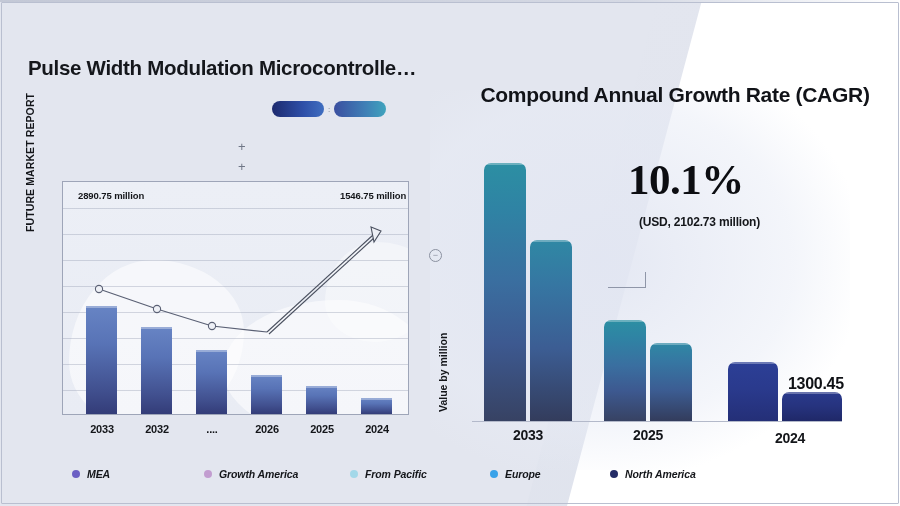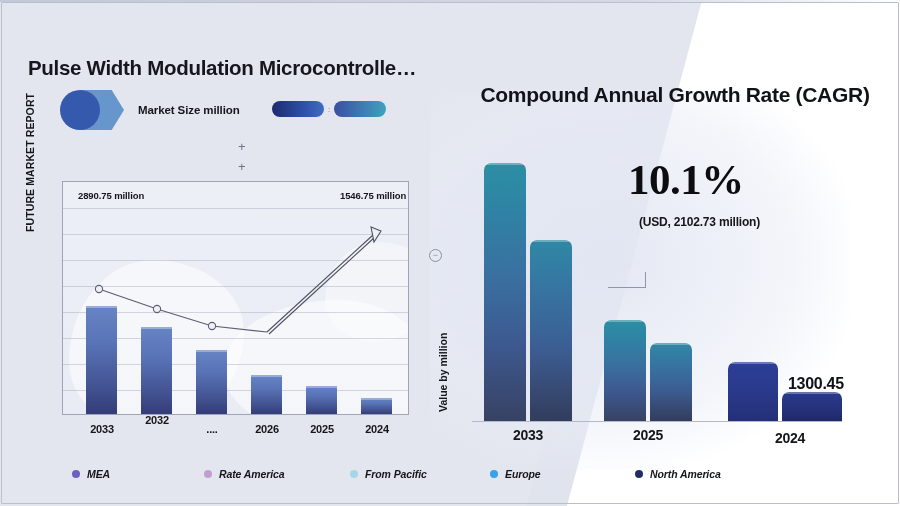--- a/index.html
+++ b/index.html
@@ -252,27 +252,20 @@
 
   <div class="bg-base"></div>
   <div class="bg-panel"></div>
   <div class="bg-panel-2"></div>
   <div class="glow-right"></div>
   <div class="bg-topline"></div>
   <div class="bg-border"></div>
 
   <div class="left-title">Pulse Width Modulation Microcontrolle…</div>
 
-  <div class="ms-row">
-    <div class="ms-glyph">
-      <div class="hexa"></div>
-      <div class="circ"></div>
-    </div>
-    <div class="ms-label">Market Size million</div>
-  </div>
 
   <div class="ms-caps">
     <div class="cap a"></div>
     <div class="cap-sep">:</div>
     <div class="cap b"></div>
   </div>
 
   <div class="plus p1">+</div>
   <div class="plus p2">+</div>
   <div class="circ-minus">−</div>
@@ -298,21 +291,21 @@
   <div class="annot a-right">1546.75 million</div>
 
   <div class="lbar" style="left:86px;  top:306px; width:31px; height:108px;"></div>
   <div class="lbar" style="left:141px; top:327px; width:31px; height:87px;"></div>
   <div class="lbar" style="left:196px; top:350px; width:31px; height:64px;"></div>
   <div class="lbar" style="left:251px; top:375px; width:31px; height:39px;"></div>
   <div class="lbar" style="left:306px; top:386px; width:31px; height:28px;"></div>
   <div class="lbar" style="left:361px; top:398px; width:31px; height:16px;"></div>
 
   <div class="xtick" style="left:76px;  top:423px; width:52px;">2033</div>
-  <div class="xtick" style="left:131px; top:414px; width:52px;">2032</div>
+  <div class="xtick" style="left:131px; top:423px; width:52px;">2032</div>
   <div class="xtick" style="left:186px; top:423px; width:52px;">....</div>
   <div class="xtick" style="left:241px; top:423px; width:52px;">2026</div>
   <div class="xtick" style="left:296px; top:423px; width:52px;">2025</div>
   <div class="xtick" style="left:351px; top:423px; width:52px;">2024</div>
 
   <svg class="svg-overlay">
     <polyline points="99,289 157,309 212,326 267,332" fill="none" stroke="#5a6074" stroke-width="1.2"></polyline>
     <circle cx="99" cy="289" r="3.6" fill="#eef0f6" stroke="#5a6074" stroke-width="1.1"></circle>
     <circle cx="157" cy="309" r="3.6" fill="#eef0f6" stroke="#5a6074" stroke-width="1.1"></circle>
     <circle cx="212" cy="326" r="3.6" fill="#eef0f6" stroke="#5a6074" stroke-width="1.1"></circle>
@@ -323,27 +316,27 @@
     </g>
   </svg>
 
   <div class="legend-bar">
     <div class="lg-item" style="width:132px">
       <span class="lg-dot" style="background:#6b5fc4"></span>
       <span class="lg-text">MEA</span>
     </div>
     <div class="lg-item" style="width:146px">
       <span class="lg-dot" style="background:#c29dd0"></span>
-      <span class="lg-text">Rate America</span>
+      <span class="lg-text">Growth America</span>
     </div>
     <div class="lg-item" style="width:140px">
       <span class="lg-dot" style="background:#a3d8e9"></span>
       <span class="lg-text">From Pacific</span>
     </div>
-    <div class="lg-item" style="width:145px">
+    <div class="lg-item" style="width:120px">
       <span class="lg-dot" style="background:#39a2e9"></span>
       <span class="lg-text">Europe</span>
     </div>
     <div class="lg-item">
       <span class="lg-dot" style="background:#242c66"></span>
       <span class="lg-text">North America</span>
     </div>
   </div>
 
   <div class="right-title">Compound Annual Growth Rate (CAGR)</div>

